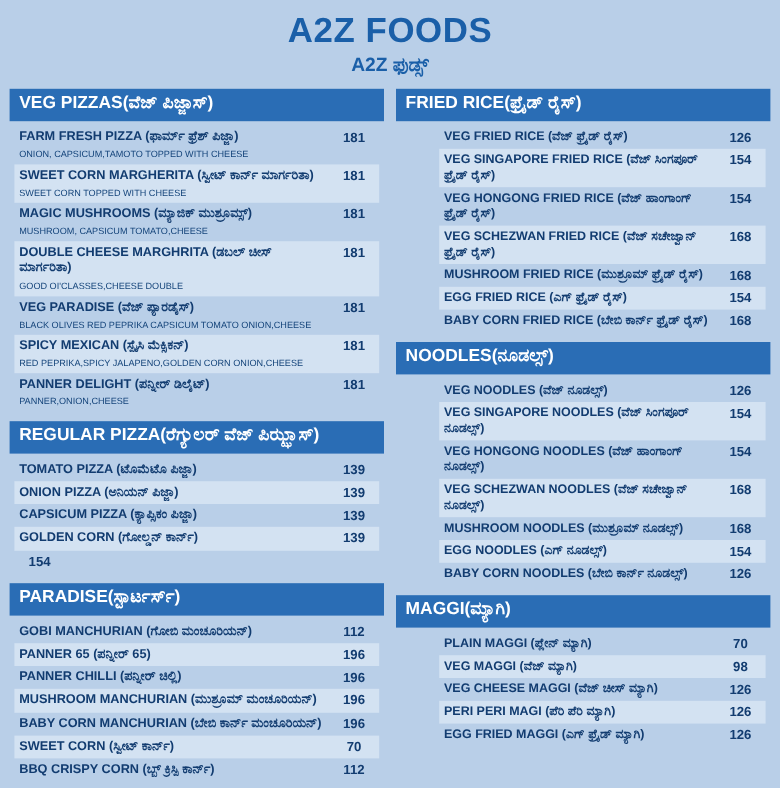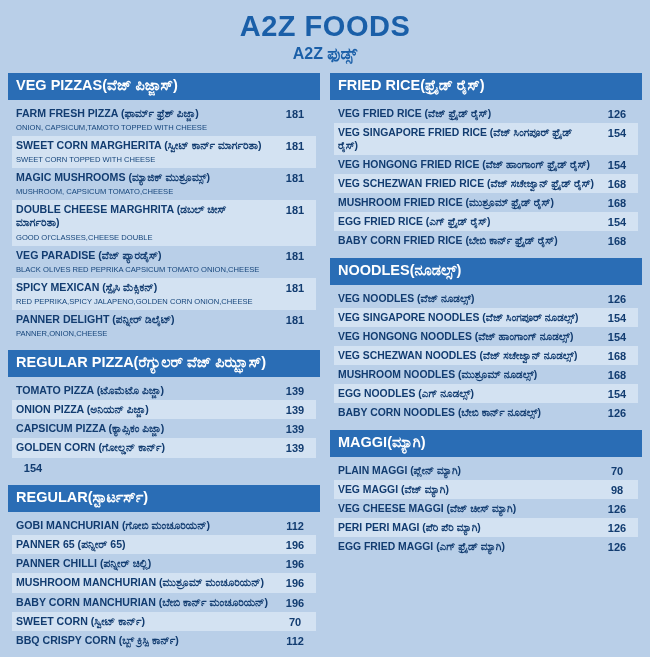--- a/index.html
+++ b/index.html
@@ -67,21 +67,21 @@
   .item-price {
     font-size: 11px;
     font-weight: bold;
     color: #123c70;
     min-width: 34px;
     text-align: center;
     padding-top: 1px;
   }
 
   
-  .compact .item { padding: 3px 4px; }
+  .compact .item { padding: 3px 4px; margin-left: 32px; }
   .compact .item-name { font-size: 10.4px; }
 </style>
 </head>
 <body>
 
 <div class="page">
 
   <div class="header">
     <div class="title">A2Z FOODS</div>
     <div class="subtitle">A2Z ಫುಡ್ಸ್</div>
@@ -169,21 +169,21 @@
                 <div class="item-name">GOLDEN CORN (ಗೋಲ್ಡನ್ ಕಾರ್ನ್)</div>
               </div>
               <div class="item-price">139</div>
             </div>
             <div class="item">
               <div class="item-price">154</div>
             </div>
           </div>
         </div>
         <div class="section">
-          <div class="section-head">REGULAR(ಸ್ಟಾರ್ಟರ್ಸ್)</div>
+          <div class="section-head">PARADISE(ಸ್ಟಾರ್ಟರ್ಸ್)</div>
           <div class="items">
             <div class="item">
               <div class="item-left">
                 <div class="item-name">GOBI MANCHURIAN (ಗೋಬಿ ಮಂಚೂರಿಯನ್)</div>
               </div>
               <div class="item-price">112</div>
             </div>
             <div class="item alt">
               <div class="item-left">
                 <div class="item-name">PANNER 65 (ಪನ್ನೀರ್ 65)</div>

